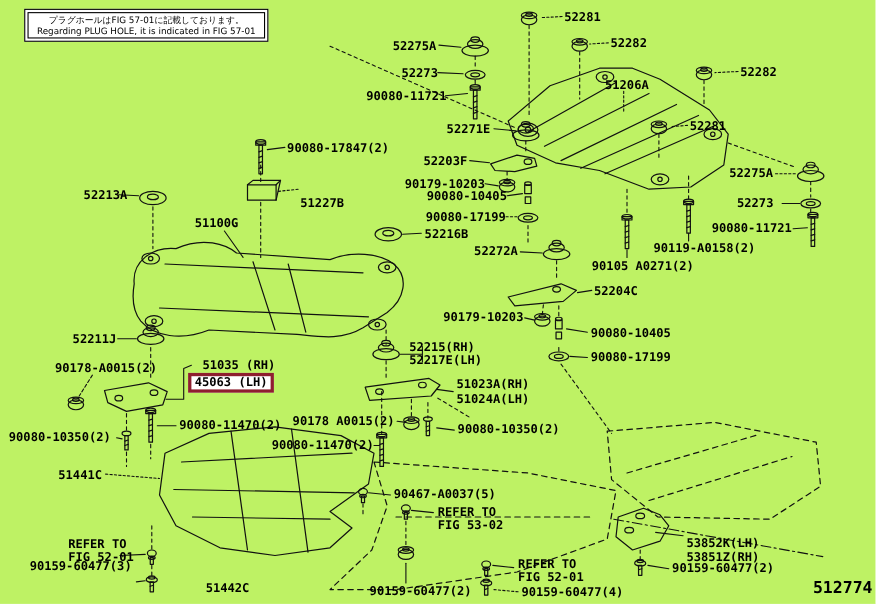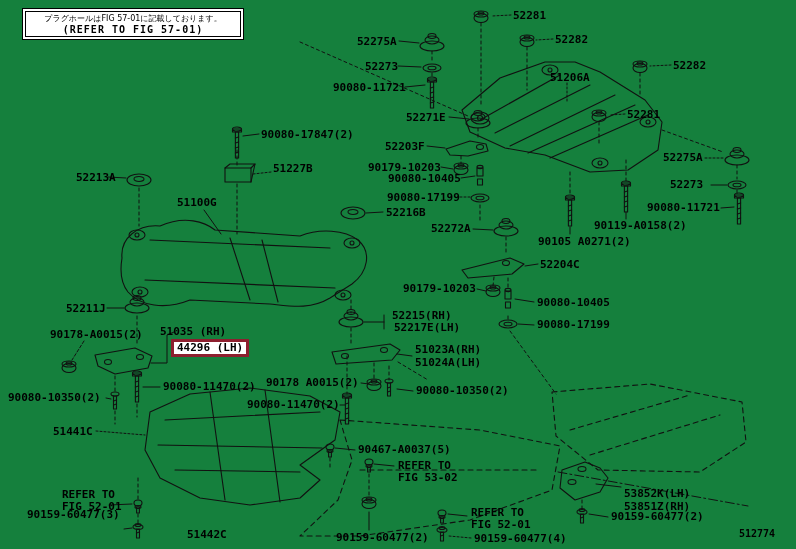--- a/index.html
+++ b/index.html
@@ -1,21 +1,21 @@
 <!DOCTYPE html>
 <html><head>
 <meta charset="utf-8">
 <style>
   html,body{margin:0;padding:0;background:#fff;}
-  #stage{position:relative;width:796px;height:549px;background:#15803d;overflow:hidden;
+  #stage{position:relative;width:796px;height:549px;background:#bef264;overflow:hidden;
          font-family:"DejaVu Sans Mono",monospace;}
   #art{position:absolute;left:0;top:0;}
   .lbl{position:absolute;font:bold 11px "DejaVu Sans Mono",monospace;color:#000;
        white-space:nowrap;letter-spacing:0px;line-height:12px;}
-  .sm{font-size:10px;}
+  .sm{font-size:15px;}
   .hl{border:3px solid #8e1f2f;padding:0px 3px;background:#fff;}
   .note{position:absolute;left:22px;top:8px;width:216px;border:1px solid #000;padding:2px;background:#fff;}
   .note-inner{border:1px solid #000;padding:1px 2px;text-align:center;}
   .note-jp{font:8px "DejaVu Sans",sans-serif;}
   .note-en{font:8px "DejaVu Sans",sans-serif;}
   .note-ref{font:bold 10px "DejaVu Sans Mono",monospace;letter-spacing:1px;}
   svg *{vector-effect:non-scaling-stroke;}
 </style>
 </head>
 <body>
@@ -294,58 +294,58 @@
     <line x1="138" y1="478" x2="138" y2="500"></line>
     <line x1="510" y1="331" x2="556" y2="394"></line>
     <line x1="662" y1="130" x2="723" y2="152"></line>
     <line x1="558" y1="472" x2="748" y2="506" stroke-dasharray="9,3,2,3"></line>
   </g>
 </svg>
 
 <div class="note">
   <div class="note-inner">
     <div class="note-jp">プラグホールはFIG 57-01に記載しております。</div>
-    <div class="note-ref">(REFER TO FIG 57-01)</div>
+    <div class="note-en">Regarding PLUG HOLE, it is indicated in FIG 57-01</div>
   </div>
 </div>
 
 <div class="lbl" style="left:513px;top:10px">52281</div>
 <div class="lbl" style="left:555px;top:34px">52282</div>
 <div class="lbl" style="left:357px;top:36px">52275A</div>
 <div class="lbl" style="left:365px;top:61px">52273</div>
 <div class="lbl" style="left:333px;top:82px">90080-11721</div>
 <div class="lbl" style="left:550px;top:72px">51206A</div>
 <div class="lbl" style="left:673px;top:60px">52282</div>
 <div class="lbl" style="left:406px;top:112px">52271E</div>
 <div class="lbl" style="left:627px;top:109px">52281</div>
 <div class="lbl" style="left:261px;top:129px">90080-17847(2)</div>
 <div class="lbl" style="left:385px;top:141px">52203F</div>
 <div class="lbl" style="left:663px;top:152px">52275A</div>
 <div class="lbl" style="left:368px;top:162px">90179-10203</div>
 <div class="lbl" style="left:76px;top:172px">52213A</div>
-<div class="lbl" style="left:273px;top:163px">51227B</div>
+<div class="lbl" style="left:273px;top:179px">51227B</div>
 <div class="lbl" style="left:670px;top:179px">52273</div>
 <div class="lbl" style="left:388px;top:173px">90080-10405</div>
 <div class="lbl" style="left:177px;top:197px">51100G</div>
 <div class="lbl" style="left:387px;top:192px">90080-17199</div>
 <div class="lbl" style="left:647px;top:202px">90080-11721</div>
 <div class="lbl" style="left:386px;top:207px">52216B</div>
 <div class="lbl" style="left:594px;top:220px">90119-A0158(2)</div>
 <div class="lbl" style="left:431px;top:223px">52272A</div>
 <div class="lbl" style="left:538px;top:236px">90105 A0271(2)</div>
 <div class="lbl" style="left:540px;top:259px">52204C</div>
 <div class="lbl" style="left:403px;top:283px">90179-10203</div>
 <div class="lbl" style="left:66px;top:303px">52211J</div>
 <div class="lbl" style="left:537px;top:297px">90080-10405</div>
-<div class="lbl" style="left:392px;top:310px">52215(RH)</div>
-<div class="lbl" style="left:394px;top:322px">52217E(LH)</div>
+<div class="lbl" style="left:372px;top:310px">52215(RH)</div>
+<div class="lbl" style="left:372px;top:322px">52217E(LH)</div>
 <div class="lbl" style="left:537px;top:319px">90080-17199</div>
 <div class="lbl" style="left:50px;top:329px">90178-A0015(2)</div>
-<div class="lbl" style="left:160px;top:326px">51035 (RH)</div>
-<div class="lbl hl" style="left:171px;top:339px">44296 (LH)</div>
+<div class="lbl" style="left:184px;top:326px">51035 (RH)</div>
+<div class="lbl hl" style="left:171px;top:339px">45063 (LH)</div>
 <div class="lbl" style="left:415px;top:344px">51023A(RH)</div>
 <div class="lbl" style="left:415px;top:357px">51024A(LH)</div>
 <div class="lbl" style="left:163px;top:381px">90080-11470(2)</div>
 <div class="lbl" style="left:266px;top:377px">90178 A0015(2)</div>
 <div class="lbl" style="left:8px;top:392px">90080-10350(2)</div>
 <div class="lbl" style="left:247px;top:399px">90080-11470(2)</div>
 <div class="lbl" style="left:416px;top:385px">90080-10350(2)</div>
 <div class="lbl" style="left:53px;top:426px">51441C</div>
 <div class="lbl" style="left:358px;top:444px">90467-A0037(5)</div>
 <div class="lbl" style="left:398px;top:460px">REFER TO</div>

